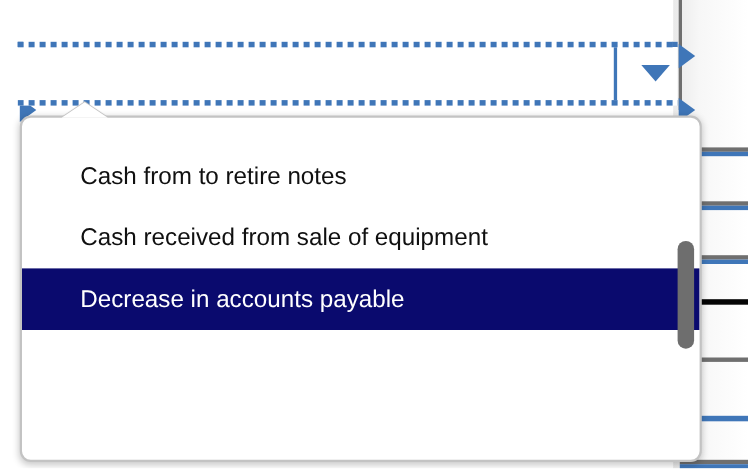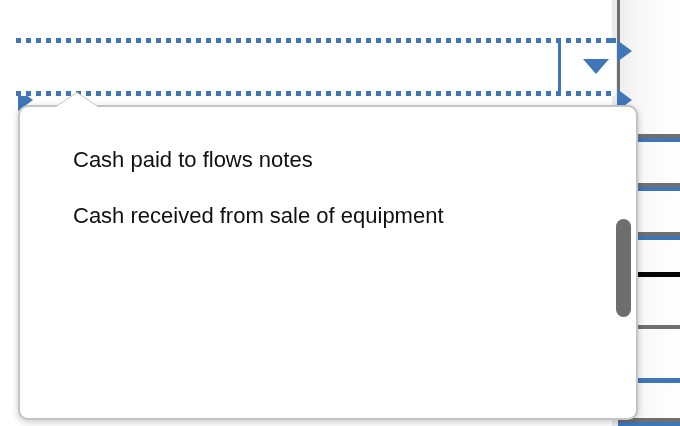--- a/index.html
+++ b/index.html
@@ -281,24 +281,27 @@
     <div class="ants v rightside"></div>
   </div>
   <div class="combo-sep"></div>
   <div class="combo-arrow"></div>
 
   <div class="popup-notch"></div>
   <div class="popup">
     <div class="popup-list" id="popup-list">
         <div class="opt clipped"></div>
         <div class="opt">
-          <span>Cash paid to flows notes</span>
+          <span>Cash from to retire notes</span>
         </div>
         <div class="opt">
           <span>Cash received from sale of equipment</span>
+        </div>
+        <div class="opt selected">
+          <span>Decrease in accounts payable</span>
         </div>
       </div>
     <div class="scrollbar">
       <div class="scroll-thumb"></div>
     </div>
   </div>
 
 </div>
 
 </body></html>

